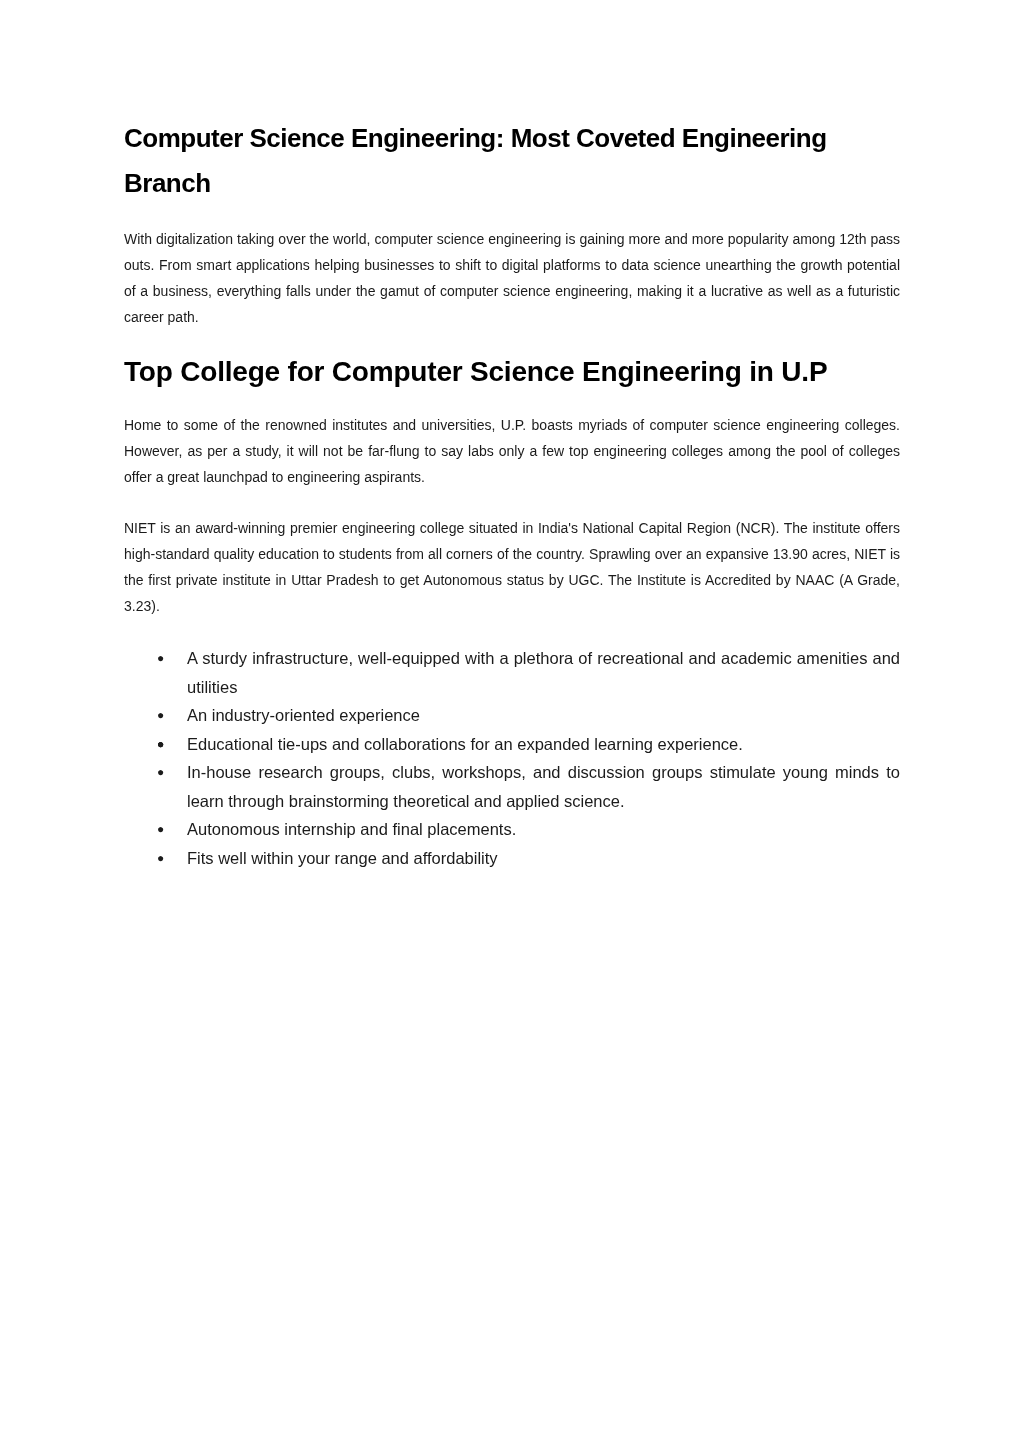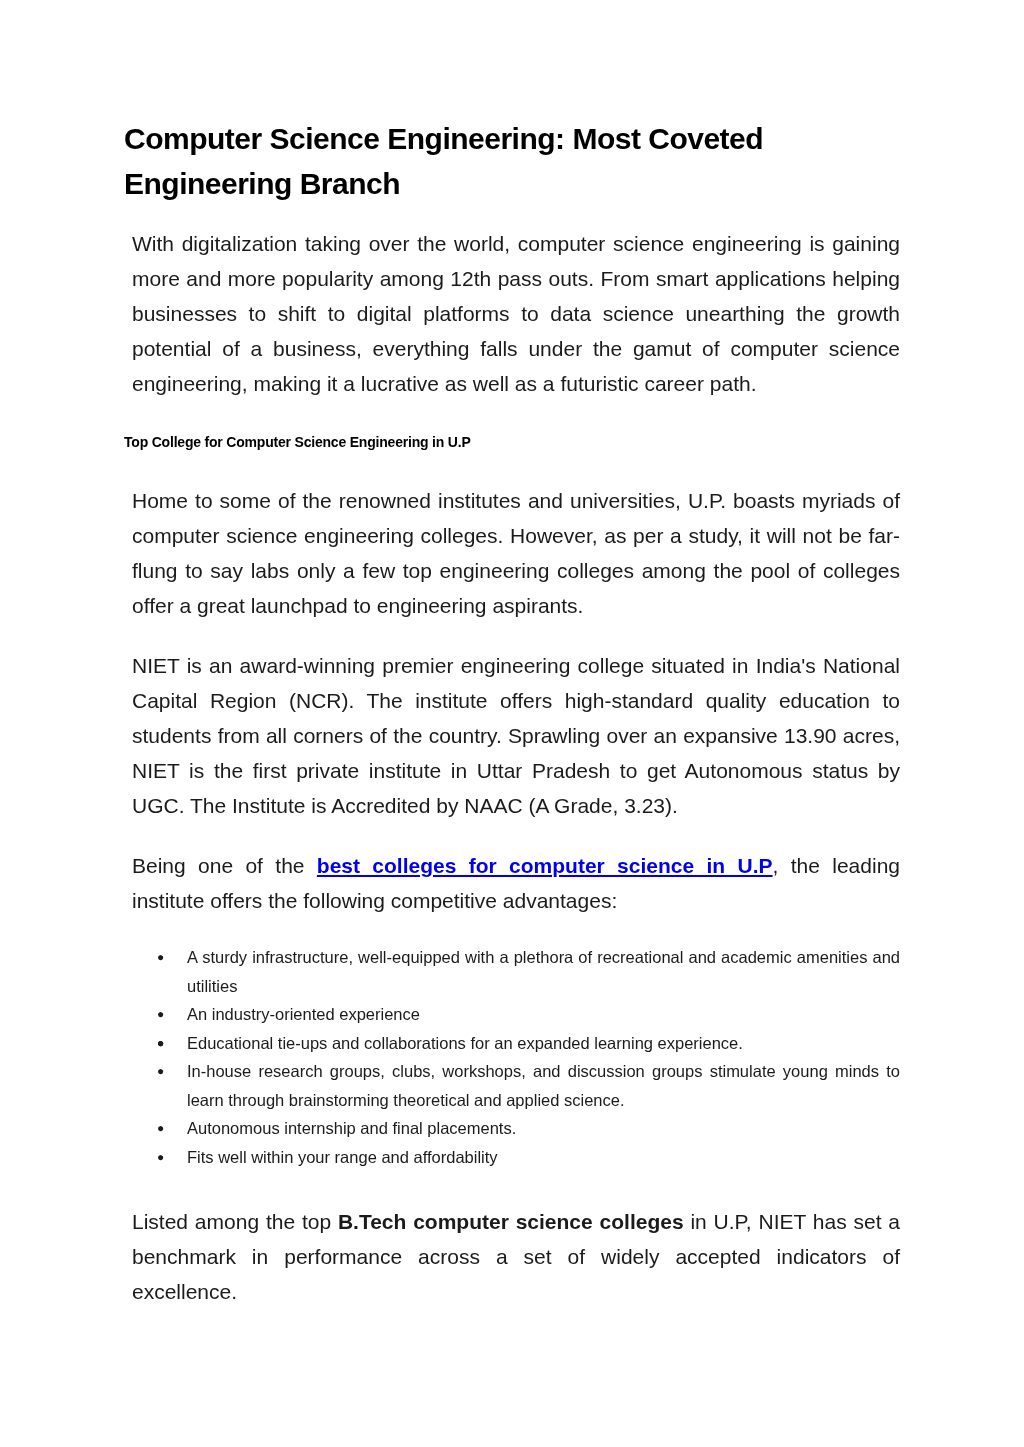--- a/index.html
+++ b/index.html
@@ -13,43 +13,43 @@
     width:1024px;
     height:1447px;
     margin:0 auto;
     background:#ffffff;
     padding:116px 124px 0 124px;
     font-family:"Liberation Sans", sans-serif;
     color:var(--text-color);
     overflow:hidden;
   }
   h1.doc-title{
-    font-size:30px;
+    font-size:26px;
     line-height:45px;
     letter-spacing:-0.5px;
     font-weight:bold;
     color:var(--heading-color);
     margin:0 0 20px 0;
   }
   h2.section-heading{
-    font-size:14px;
+    font-size:28px;
     line-height:33px;
     letter-spacing:-0.2px;
     font-weight:bold;
     color:var(--heading-color);
     margin:16px 0 24px 0;
   }
   h2.section-heading.final{
     margin-bottom:0;
   }
   p.body-para{
-    font-size:21px;
-    line-height:35px;
+    font-size:14px;
+    line-height:26px;
     text-align:justify;
-    margin:0 0 25px 8px;
+    margin:0 0 25px 0;
   }
   a.doc-link{
     color:var(--link-color);
     font-weight:bold;
     text-decoration:underline;
     cursor:pointer;
   }
   .bold-run{font-weight:bold;}
   ul.advantages{
     list-style:none;
@@ -79,29 +79,27 @@
   <h1 class="doc-title">Computer Science Engineering: Most Coveted Engineering Branch</h1>
 
   <p class="body-para">With digitalization taking over the world, computer science engineering is gaining more and more popularity among 12th pass outs. From smart applications helping businesses to shift to digital platforms to data science unearthing the growth potential of a business, everything falls under the gamut of computer science engineering, making it a lucrative as well as a futuristic career path.</p>
 
   <h2 class="section-heading">Top College for Computer Science Engineering in U.P</h2>
 
   <p class="body-para">Home to some of the renowned institutes and universities, U.P. boasts myriads of computer science engineering colleges. However, as per a study, it will not be far-flung to say labs only a few top engineering colleges among the pool of colleges offer a great launchpad to engineering aspirants.</p>
 
   <p class="body-para">NIET is an award-winning premier engineering college situated in India's National Capital Region (NCR). The institute offers high-standard quality education to students from all corners of the country. Sprawling over an expansive 13.90 acres, NIET is the first private institute in Uttar Pradesh to get Autonomous status by UGC. The Institute is Accredited by NAAC (A Grade, 3.23).</p>
 
-  <p class="body-para"><span>Being one of the </span><a class="doc-link">best colleges for computer science in U.P</a><span>, the leading institute offers the following competitive advantages:</span></p>
 
   <ul class="advantages">
     <li><span class="bullet-marker">●</span><span>A sturdy infrastructure, well-equipped with a plethora of recreational and academic amenities and utilities</span></li>
     <li><span class="bullet-marker">●</span><span>An industry-oriented experience</span></li>
     <li><span class="bullet-marker">●</span></li>
     <li><span class="bullet-marker">●</span></li>
     <li><span class="bullet-marker">●</span><span>Educational tie-ups and collaborations for an expanded learning experience.</span></li>
     <li><span class="bullet-marker">●</span><span>In-house research groups, clubs, workshops, and discussion groups stimulate young minds to learn through brainstorming theoretical and applied science.</span></li>
     <li><span class="bullet-marker">●</span><span>Autonomous internship and final placements.</span></li>
     <li><span class="bullet-marker">●</span><span>Fits well within your range and affordability</span></li>
   </ul>
 
-  <p class="body-para"><span>Listed among the top </span><span class="bold-run">B.Tech computer science colleges</span><span> in U.P, NIET has set a benchmark in performance across a set of widely accepted indicators of excellence.</span></p>
 
 
 </div>
 
 </body></html>

